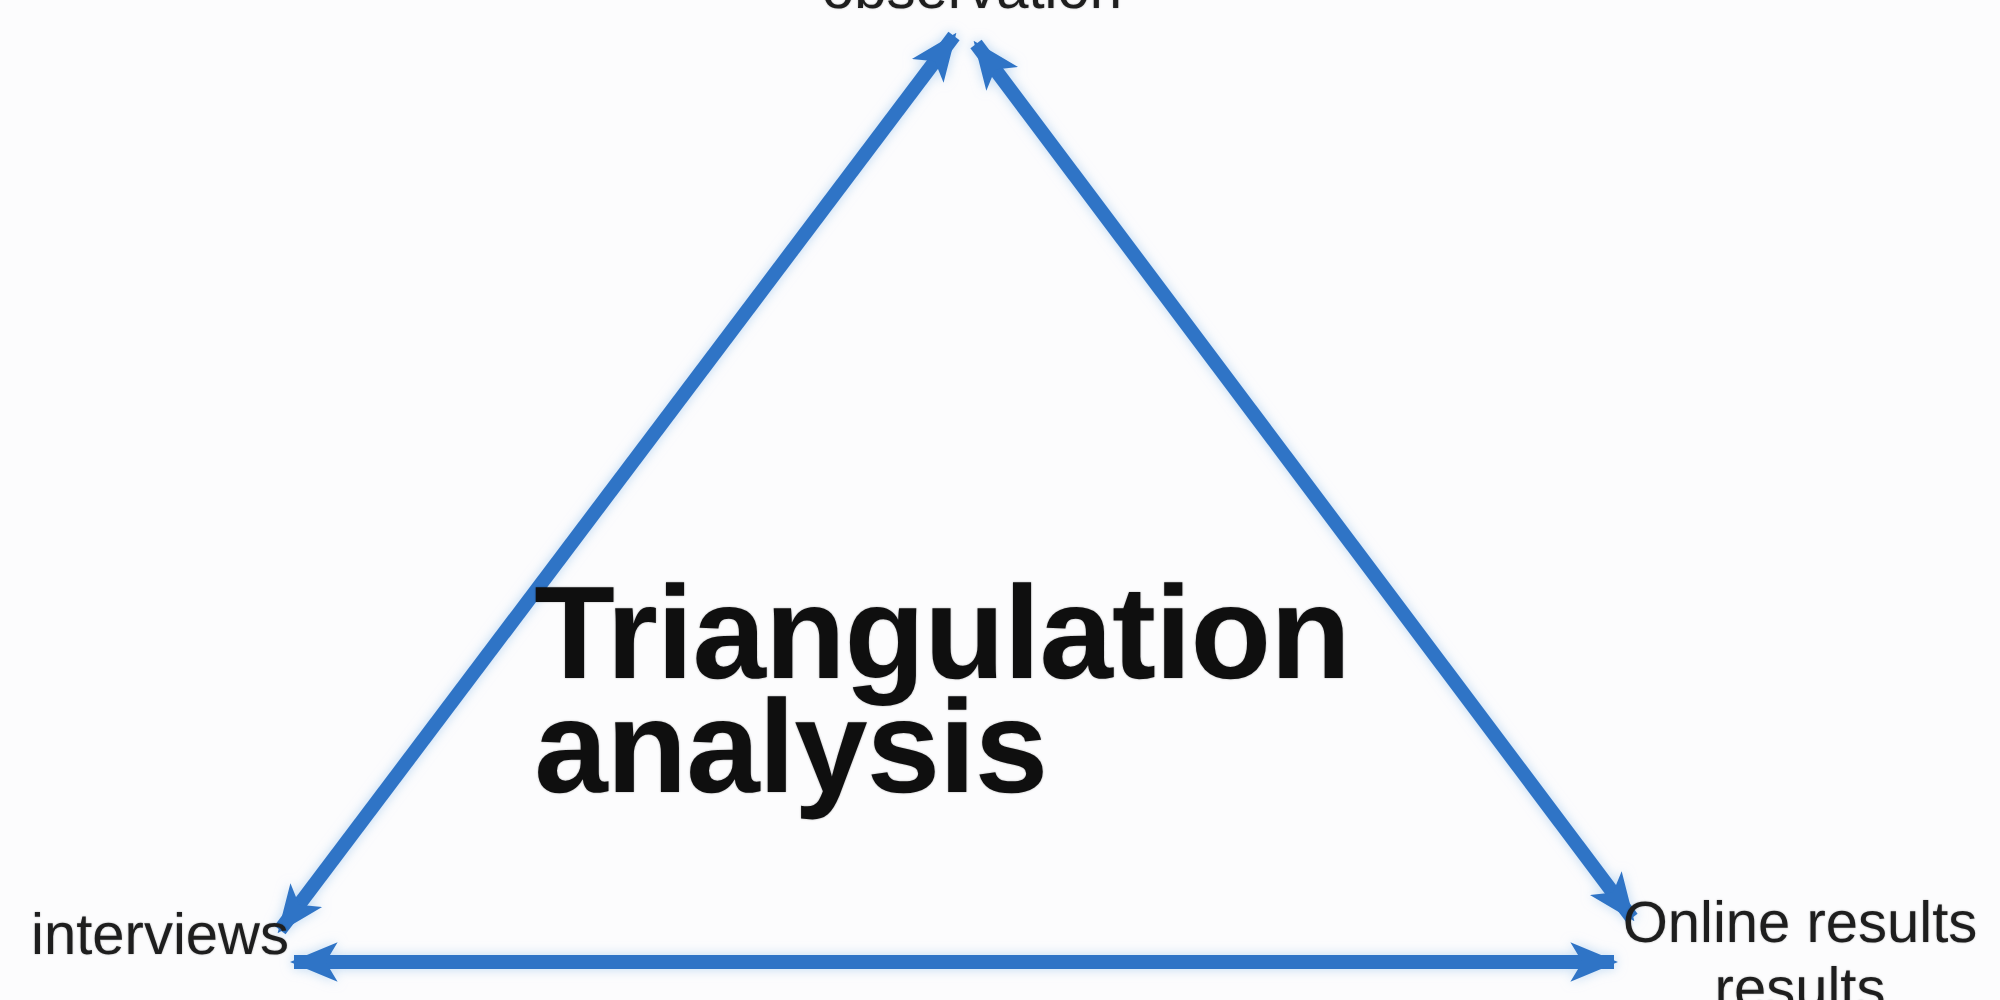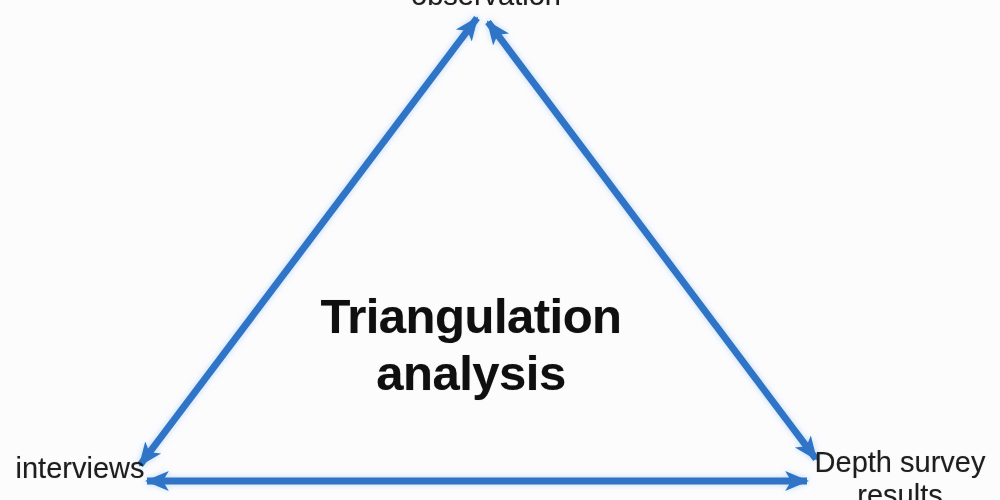--- a/index.html
+++ b/index.html
@@ -38,25 +38,25 @@
     text-shadow: 0 0 1px rgba(0,0,0,0.30);
   }
   .label-observation { left: 486px; top: -21px; }
   .label-depth       { left: 80px;  top: 452px; }
   .label-online      { left: 900px; top: 446px; }
   .diagram-title {
     position: absolute;
     left: 471px; top: 288px;
     transform: translateX(-50%);
     color: #0f0f0f;
-    font-size: 49px;
+    font-size: 66px;
     line-height: 57px;
     font-weight: bold;
     letter-spacing: -0.5px;
-    text-align: center;
+    text-align: left;
     white-space: nowrap;
     text-shadow: 0 0 1px rgba(0,0,0,0.35);
   }
 </style>
 </head>
 <body>
 
 <div class="stage">
 
   <svg class="arrows" viewBox="0 0 1000 500" aria-hidden="true">
@@ -72,21 +72,21 @@
 
   <div class="label label-observation">
     <div>observation</div>
   </div>
 
   <div class="label label-depth">
     <div>interviews</div>
   </div>
 
   <div class="label label-online">
-    <div>Depth survey</div>
+    <div>Online results</div>
     <div>results</div>
   </div>
 
   <div class="diagram-title">
     <div>Triangulation</div>
     <div>analysis</div>
   </div>
 
 </div>
 

